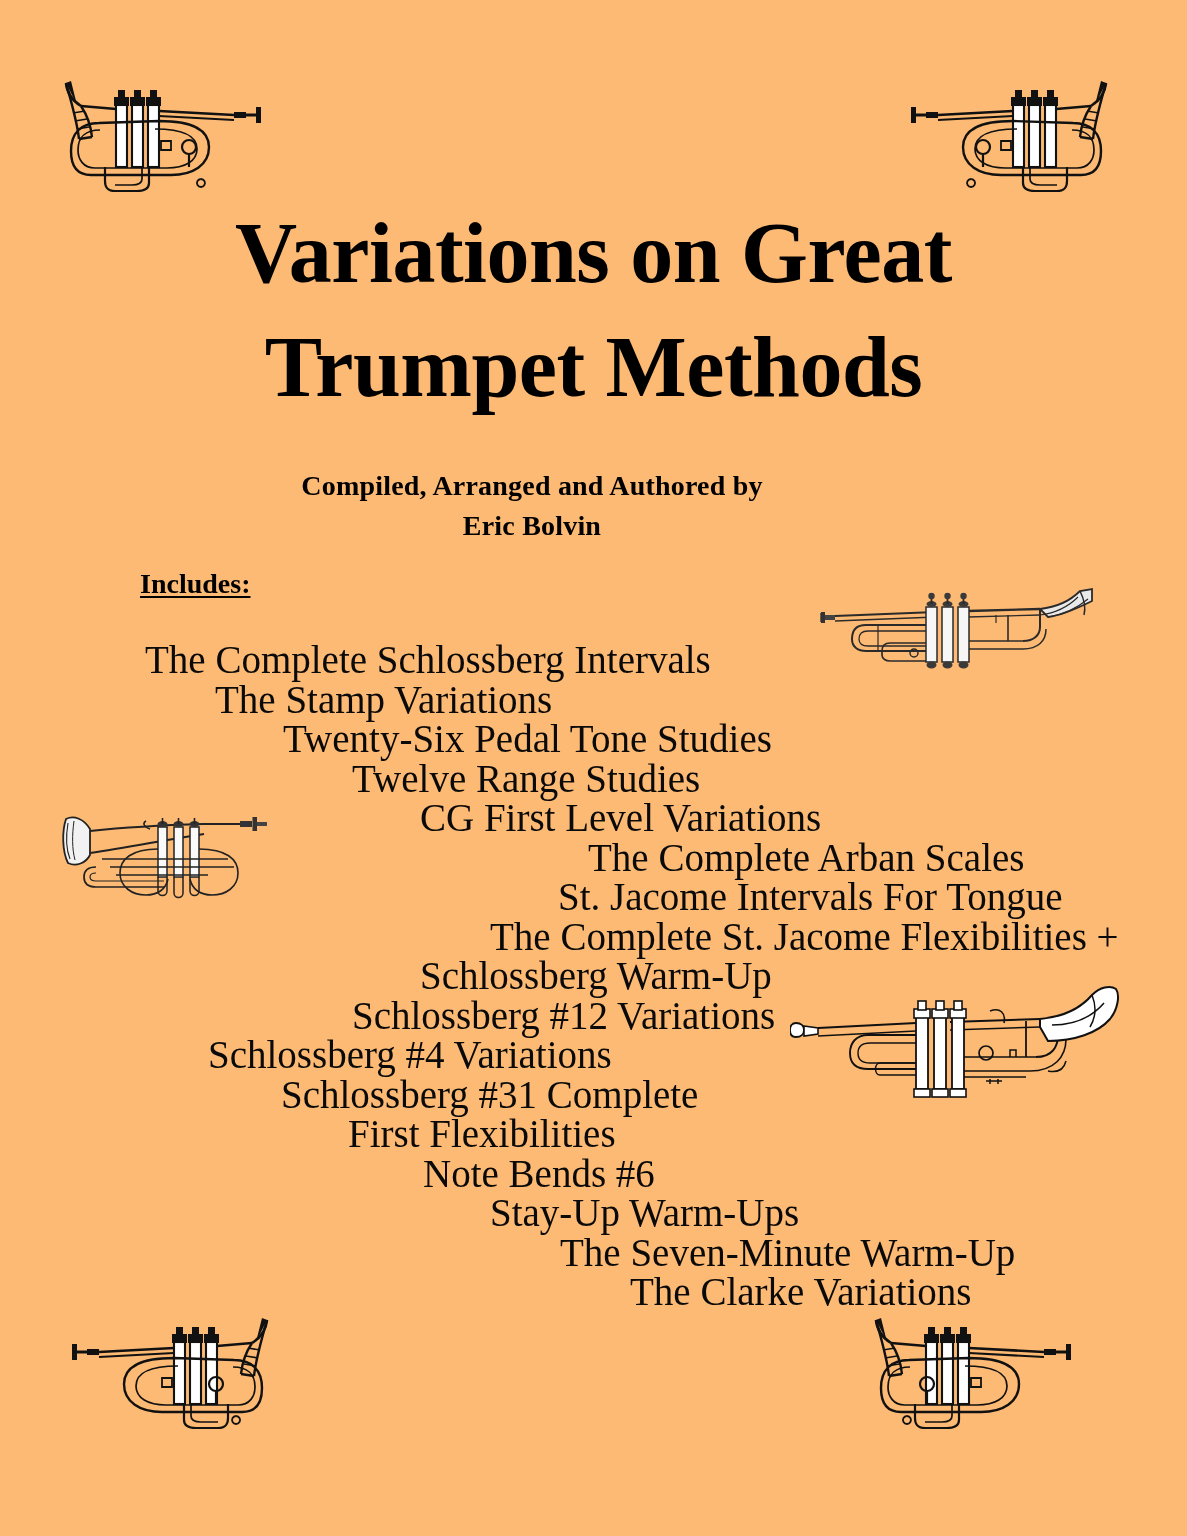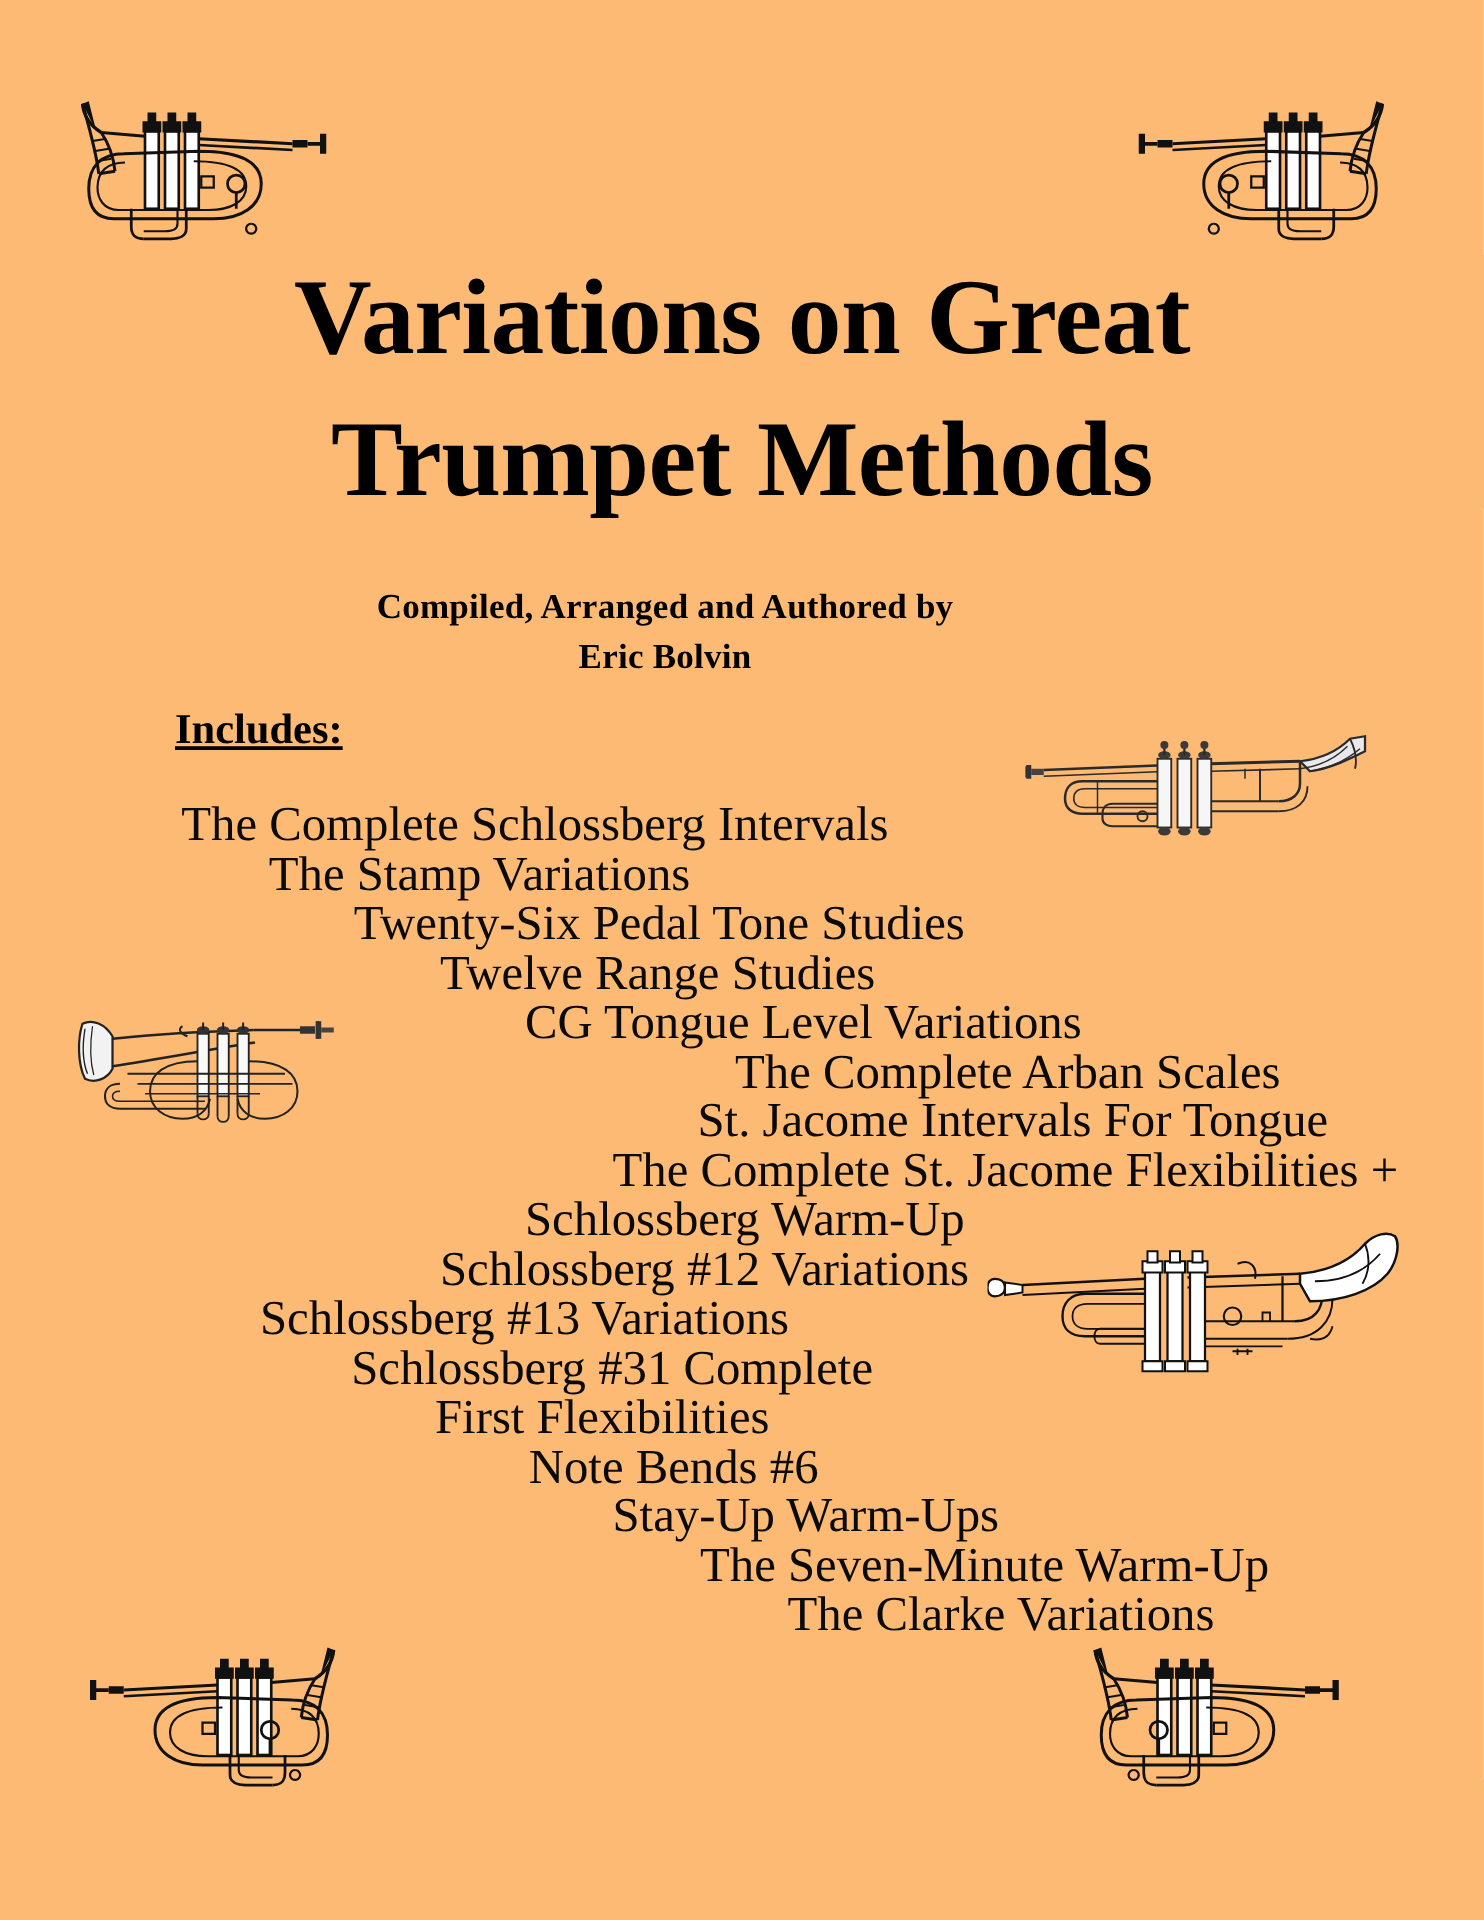--- a/index.html
+++ b/index.html
@@ -51,21 +51,21 @@
     line-height: 40px;
     letter-spacing: 0.2px;
   }
 
   
   .includes-heading {
     position: absolute;
     top: 566px;
     left: 140px;
     font-weight: bold;
-    font-size: 34px;
+    font-size: 28px;
     line-height: 36px;
     text-decoration: underline;
     text-underline-offset: 3px;
   }
 
   
   .contents {
     position: absolute;
     top: 640px;
     left: 0;
@@ -246,27 +246,27 @@
         <path d="M178 30 L178 38 M60 40 L60 66" stroke-width="1.2"></path>
       </g>
     </svg>
   </div>
 
   <ul class="contents">
     <li style="padding-left:145px;"><span>The Complete Schlossberg Intervals</span></li>
     <li style="padding-left:215px;"><span>The Stamp Variations</span></li>
     <li style="padding-left:283px;"><span>Twenty-Six Pedal Tone Studies</span></li>
     <li style="padding-left:352px;"><span>Twelve Range Studies</span></li>
-    <li style="padding-left:420px;"><span>CG Tongue Level Variations</span></li>
+    <li style="padding-left:420px;"><span>CG First Level Variations</span></li>
     <li style="padding-left:588px;"><span>The Complete Arban Scales</span></li>
     <li style="padding-left:558px;"><span>St. Jacome Intervals For Tongue</span></li>
     <li style="padding-left:490px;"><span>The Complete St. Jacome Flexibilities +</span></li>
     <li style="padding-left:420px;"><span>Schlossberg Warm-Up</span></li>
     <li style="padding-left:352px;"><span>Schlossberg #12 Variations</span></li>
-    <li style="padding-left:208px;"><span>Schlossberg #13 Variations</span></li>
+    <li style="padding-left:208px;"><span>Schlossberg #4 Variations</span></li>
     <li style="padding-left:281px;"><span>Schlossberg #31 Complete</span></li>
     <li style="padding-left:348px;"><span>First Flexibilities</span></li>
     <li style="padding-left:423px;"><span>Note Bends #6</span></li>
     <li style="padding-left:490px;"><span>Stay-Up Warm-Ups</span></li>
     <li style="padding-left:560px;"><span>The Seven-Minute Warm-Up</span></li>
     <li style="padding-left:630px;"><span>The Clarke Variations</span></li>
   </ul>
 
   <div class="art" style="top:805px; left:58px; width:215px; height:95px;">
     <svg width="215" height="95" viewBox="0 0 215 95" aria-hidden="true">

